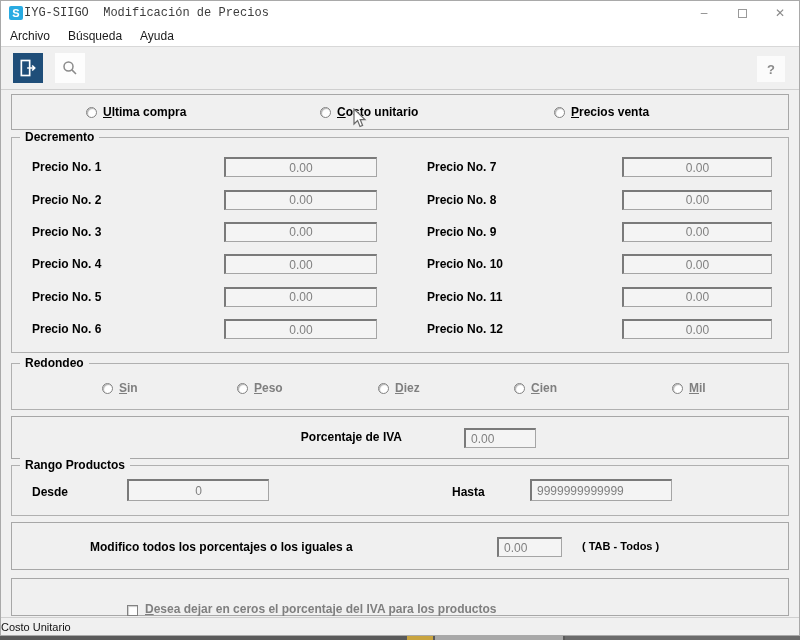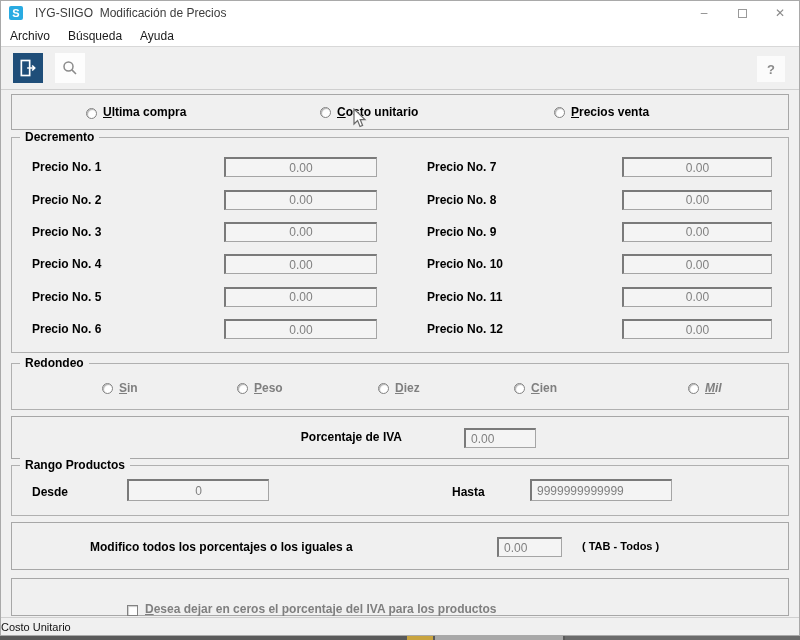--- a/index.html
+++ b/index.html
@@ -4,21 +4,21 @@
 <style>
   * { margin:0; padding:0; box-sizing:border-box; }
   html,body { width:800px; height:640px; font-family:"Liberation Sans", sans-serif; background:#fff; overflow:hidden; }
   .stage { position:relative; width:800px; height:640px; background:#fff; }
 
   
   .window { position:absolute; left:0; top:0; width:800px; height:636px; background:#f0f0f0; border:1px solid #a9a9a9; }
   .titlebar { position:absolute; left:0; top:0; width:100%; height:24px; background:#fff; display:flex; align-items:center; }
   .app-icon { width:14px; height:14px; margin-left:8px; background:#29abe2; color:#fff; font-size:11px; font-weight:bold;
               display:flex; align-items:center; justify-content:center; border-radius:2px; }
-  .title-text { margin-left:12px; font-size:12px; color:#3c3c3c; white-space:pre; }
+  .title-text { margin-left:1px; font-size:12px; color:#3c3c3c; white-space:pre;font-family:Liberation Mono, monospace; }
   .win-controls { position:absolute; right:0; top:0; height:24px; display:flex; }
   .win-btn { width:38px; height:24px; display:flex; align-items:center; justify-content:center;
              font-size:12px; color:#8a8a8a; cursor:default; }
   .win-btn.maxi span { display:block; width:9px; height:9px; border:1px solid #9a9a9a; }
 
   .menubar { position:absolute; left:0; top:24px; width:100%; height:21px; background:#fff; display:flex; align-items:center; gap:18px; padding-left:9px; }
   .menu-item { font-size:12px; color:#1a1a1a; }
 
   .toolbar { position:absolute; left:0; top:45px; width:100%; height:44px; background:#f0f0f0;
              border-top:1px solid #d8d8d8; border-bottom:1px solid #cfcfcf; }
@@ -129,21 +129,21 @@
       <div class="tb-search">
         <svg width="18" height="18" viewBox="0 0 24 24">
           <circle cx="10" cy="10" r="6" fill="none" stroke="#8a8a8a" stroke-width="2"></circle>
           <path d="M14.5 14.5 L20 20" stroke="#8a8a8a" stroke-width="2"></path>
         </svg>
       </div>
       <div class="tb-help">?</div>
     </div>
 
     <div class="panel mode-panel">
-      <div class="opt" style="left:74px; top:10px;align-items:flex-end;">
+      <div class="opt" style="left:74px; top:10px;">
         <span class="radio"></span>
         <span class="opt-label"><span class="accel">U</span><span>ltima compra</span></span>
       </div>
       <div class="opt" style="left:308px; top:10px;">
         <span class="radio"></span>
         <span class="opt-label"><span class="accel">C</span><span>osto unitario</span></span>
       </div>
       <div class="opt" style="left:542px; top:10px;">
         <span class="radio"></span>
         <span class="opt-label"><span class="accel">P</span><span>recios venta</span></span>
@@ -220,21 +220,21 @@
         <span class="opt-label dim"><span class="accel">P</span><span>eso</span></span>
       </div>
       <div class="opt" style="left:366px; top:17px;">
         <span class="radio"></span>
         <span class="opt-label dim"><span class="accel">D</span><span>iez</span></span>
       </div>
       <div class="opt" style="left:502px; top:17px;">
         <span class="radio"></span>
         <span class="opt-label dim"><span class="accel">C</span><span>ien</span></span>
       </div>
-      <div class="opt" style="left:676px; top:17px;font-style:italic;">
+      <div class="opt" style="left:660px; top:17px;">
         <span class="radio"></span>
         <span class="opt-label dim"><span class="accel">M</span><span>il</span></span>
       </div>
     </div>
 
     <div class="panel iva-panel">
       <span class="iva-label">Porcentaje de IVA</span>
       <div class="field left iva-field">0.00</div>
     </div>
 

